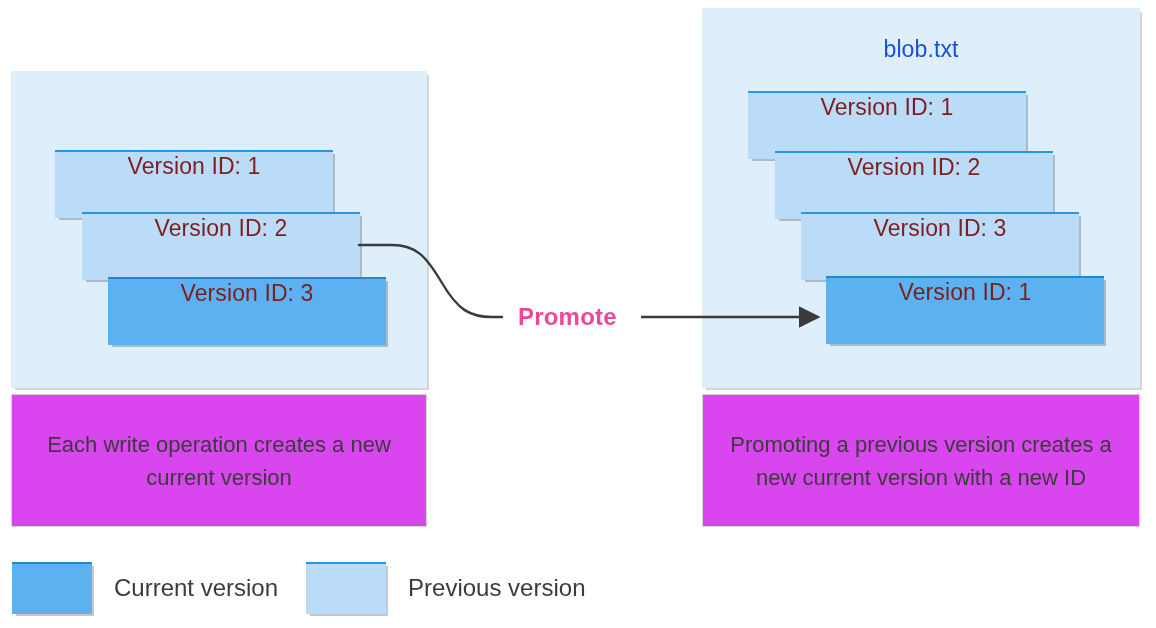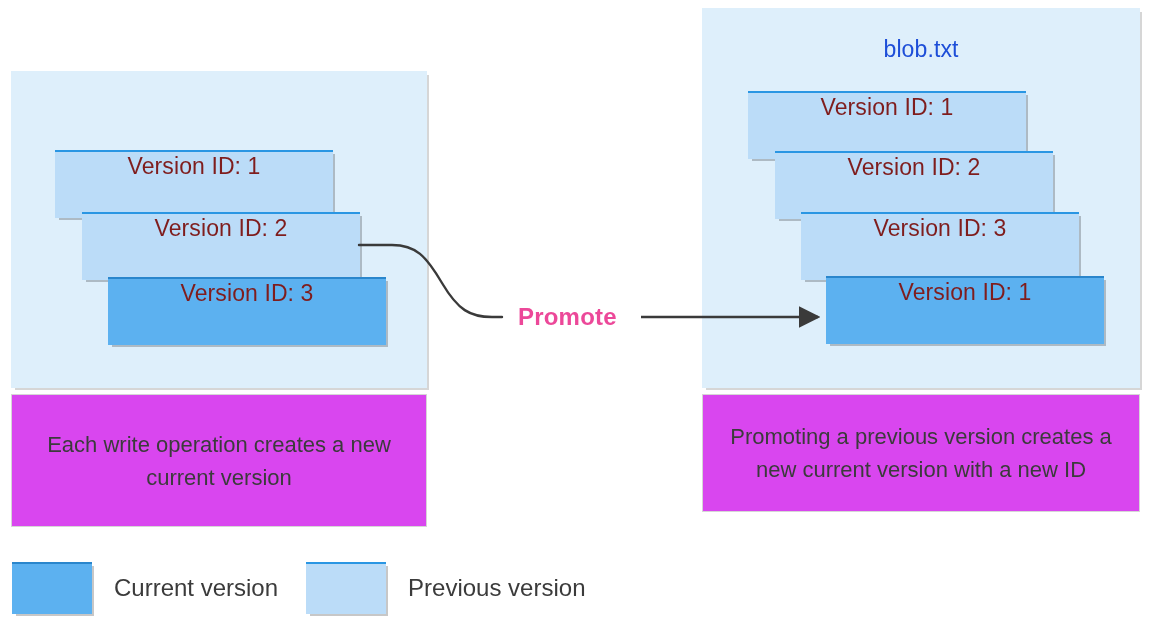--- a/index.html
+++ b/index.html
@@ -89,21 +89,21 @@
     display: flex;
     align-items: center;
     justify-content: center;
     text-align: center;
     font-size: 22px;
     line-height: 33px;
     color: #3b3b3b;
     padding: 4px 10px;
   }
   #caption-left  { left: 11px;  top: 394px; width: 416px; height: 133px; }
-  #caption-right { left: 702px; top: 394px; width: 438px; height: 118px; }
+  #caption-right { left: 702px; top: 394px; width: 438px; height: 133px; }
 
   
   #connector {
     position: absolute;
     left: 0; top: 0;
     width: 1156px;
     height: 628px;
     pointer-events: none;
   }
 

